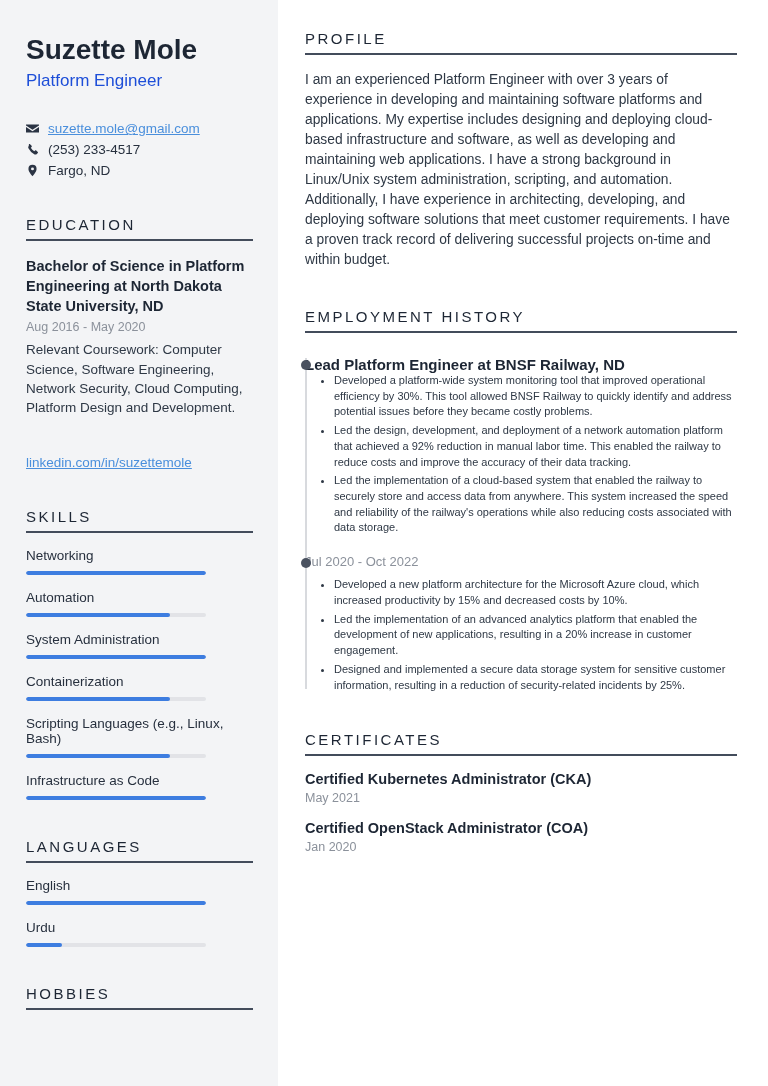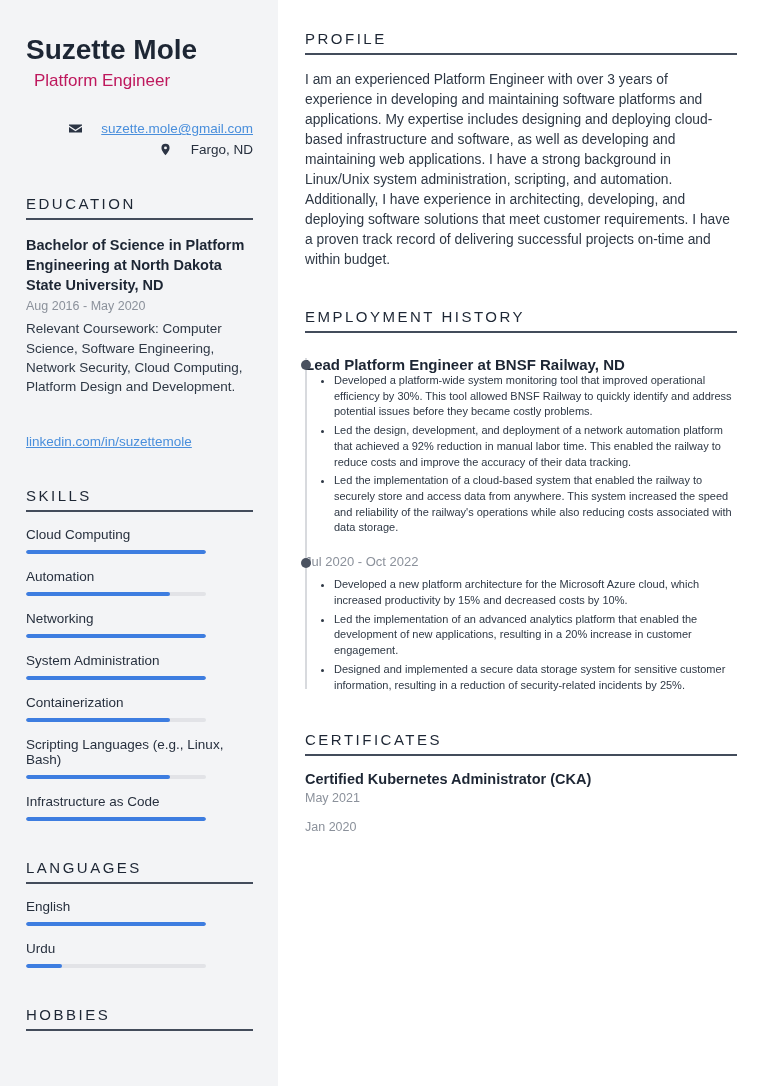--- a/index.html
+++ b/index.html
@@ -15,23 +15,23 @@
     --timeline-dot: #4a5260;
   }
   * { box-sizing: border-box; }
   html, body { margin: 0; padding: 0; background: #ffffff; }
   body { font-family: "Liberation Sans", sans-serif; }
   .page { width: 768px; height: 1086px; display: flex; background: #fff; overflow: hidden; }
 
   
   .sidebar { width: 278px; flex: 0 0 278px; background: var(--sidebar-bg); padding: 34px 25px 20px 26px; }
   .name { font-size: 28px; font-weight: 700; color: var(--heading); line-height: 1.12; margin: 0; }
-  .job-title { font-size: 17px; color: #be185d; margin: 6px 8px 0; }
+  .job-title { font-size: 17px; color: #1d4ed8; margin: 6px 0 0; }
   .contact { margin-top: 30px; }
-  .contact-row { display: flex; align-items: center; gap: 19px; margin-bottom: 6px; font-size: 13.5px; color: #27303e; justify-content: flex-end; }
+  .contact-row { display: flex; align-items: center; gap: 9px; margin-bottom: 6px; font-size: 13.5px; color: #27303e; }
   .contact-row svg { flex: 0 0 auto; display: block; }
   a.link { color: var(--link); text-decoration: underline; }
   .side-section { margin-top: 38px; }
   .sec-h { font-size: 15px; font-weight: 400; letter-spacing: 2.5px; color: var(--heading); padding-bottom: 6px; border-bottom: 2px solid var(--rule); margin: 0 0 15px 0; }
   .degree { font-size: 14.5px; font-weight: 700; line-height: 1.38; color: var(--heading); }
   .date-muted { font-size: 12.5px; color: var(--muted); margin-top: 4px; }
   .edu-desc { font-size: 13.5px; line-height: 1.42; color: var(--body-text); margin-top: 6px; }
   .side-link { font-size: 13.5px; }
   .skill { margin-bottom: 15px; }
   .skill-label { font-size: 13.5px; color: #27303e; margin-bottom: 8px; }
@@ -69,20 +69,28 @@
           <svg width="13" height="13" viewBox="0 0 16 16">
               <path d="M0 3h16v1.2L8 9.6 0 4.2z" fill="#2b3444"></path>
               <path d="M0 6.2l8 5.2 8-5.2V13H0z" fill="#2b3444"></path>
             </svg>
         </span>
         <a class="link" href="#">suzette.mole@gmail.com</a>
       </div>
       <div class="contact-row">
         <span>
           <svg width="13" height="13" viewBox="0 0 16 16">
+              <path d="M3.6 1.5c.4-.4 1-.4 1.4 0l1.9 1.9c.4.4.4 1 0 1.4l-1 1a12.5 12.5 0 0 0 4.3 4.3l1-1c.4-.4 1-.4 1.4 0l1.9 1.9c.4.4.4 1 0 1.4l-1.2 1.2c-.7.7-1.8.9-2.7.4A16.5 16.5 0 0 1 3 6.4c-.5-.9-.3-2 .4-2.7z" fill="#2b3444"></path>
+            </svg>
+        </span>
+        <span>(253) 233-4517</span>
+      </div>
+      <div class="contact-row">
+        <span>
+          <svg width="13" height="13" viewBox="0 0 16 16">
               <path d="M8 1a5 5 0 0 0-5 5c0 3.6 5 9 5 9s5-5.4 5-9a5 5 0 0 0-5-5zm0 6.8A1.8 1.8 0 1 1 8 4.2a1.8 1.8 0 0 1 0 3.6z" fill="#2b3444"></path>
             </svg>
         </span>
         <span>Fargo, ND</span>
       </div>
     </div>
 
     <section class="side-section">
       <h2 class="sec-h">EDUCATION</h2>
       <div class="degree">Bachelor of Science in Platform Engineering at North Dakota State University, ND</div>
@@ -92,35 +100,29 @@
 
     <section class="side-section">
       <div class="side-link">
         <a class="link" href="#">linkedin.com/in/suzettemole</a>
       </div>
     </section>
 
     <section class="side-section">
       <h2 class="sec-h">SKILLS</h2>
       <div class="skill">
-        <div class="skill-label">Cloud Computing</div>
+        <div class="skill-label">Networking</div>
         <div class="bar-track">
             <div class="bar-fill" style="width: 100%;"></div>
           </div>
       </div>
       <div class="skill">
         <div class="skill-label">Automation</div>
         <div class="bar-track">
             <div class="bar-fill" style="width: 80%;"></div>
-          </div>
-      </div>
-      <div class="skill">
-        <div class="skill-label">Networking</div>
-        <div class="bar-track">
-            <div class="bar-fill" style="width: 100%;"></div>
           </div>
       </div>
       <div class="skill">
         <div class="skill-label">System Administration</div>
         <div class="bar-track">
             <div class="bar-fill" style="width: 100%;"></div>
           </div>
       </div>
       <div class="skill">
         <div class="skill-label">Containerization</div>
@@ -198,18 +200,19 @@
       </div>
     </section>
 
     <section class="main-section">
       <h2 class="sec-h">CERTIFICATES</h2>
       <div class="cert">
         <div class="cert-title">Certified Kubernetes Administrator (CKA)</div>
         <div class="date-muted">May 2021</div>
       </div>
       <div class="cert">
+        <div class="cert-title">Certified OpenStack Administrator (COA)</div>
         <div class="date-muted">Jan 2020</div>
       </div>
     </section>
 
   </main>
 </div>
 
 </body></html>

